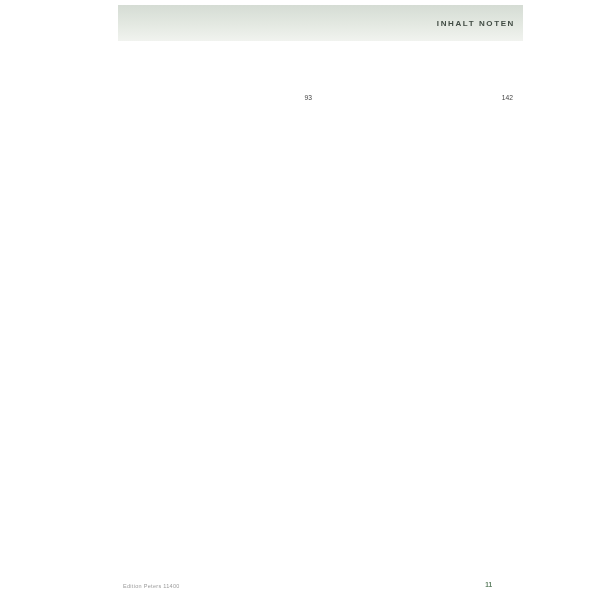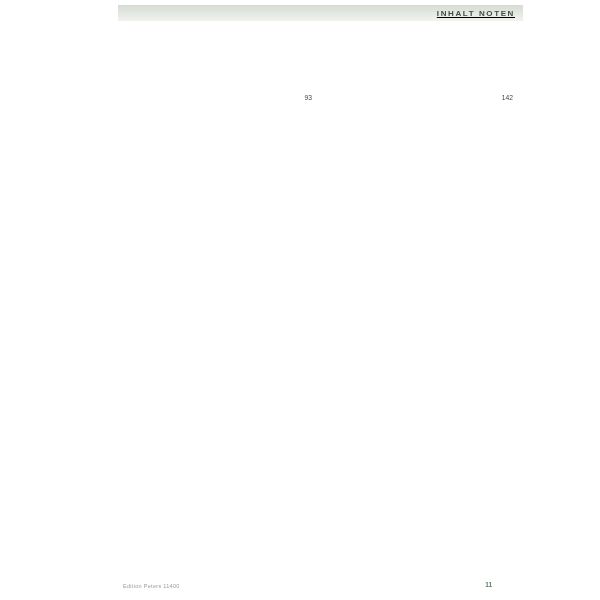--- a/index.html
+++ b/index.html
@@ -7,24 +7,24 @@
     width: 600px; height: 600px;
     background: #ffffff;
     font-family: "Liberation Sans", sans-serif;
     position: relative;
     overflow: hidden;
   }
   .page { position: absolute; inset: 0; background: #fff; }
 
   .header-bar {
     position: absolute; left: 118px; top: 5px;
-    width: 405px; height: 16px;
+    width: 405px; height: 36px;
     background: linear-gradient(180deg, var(--bar-top, #d5dcd4) 0%, #e4e9e2 55%, var(--bar-bottom, #f1f3ef) 100%);
     display: flex; align-items: center; justify-content: flex-end;
-    padding-right: 8px; box-sizing: border-box; text-decoration: underline;
+    padding-right: 8px; box-sizing: border-box;
   }
   .header-title {
     font-size: 8px; font-weight: bold; letter-spacing: 1.6px;
     color: #414c44;
   }
 
   .col { position: absolute; top: 93px; }
   .col-left  { left: 122px; width: 190px; }
   .col-right { left: 318px; width: 195px; }
 

